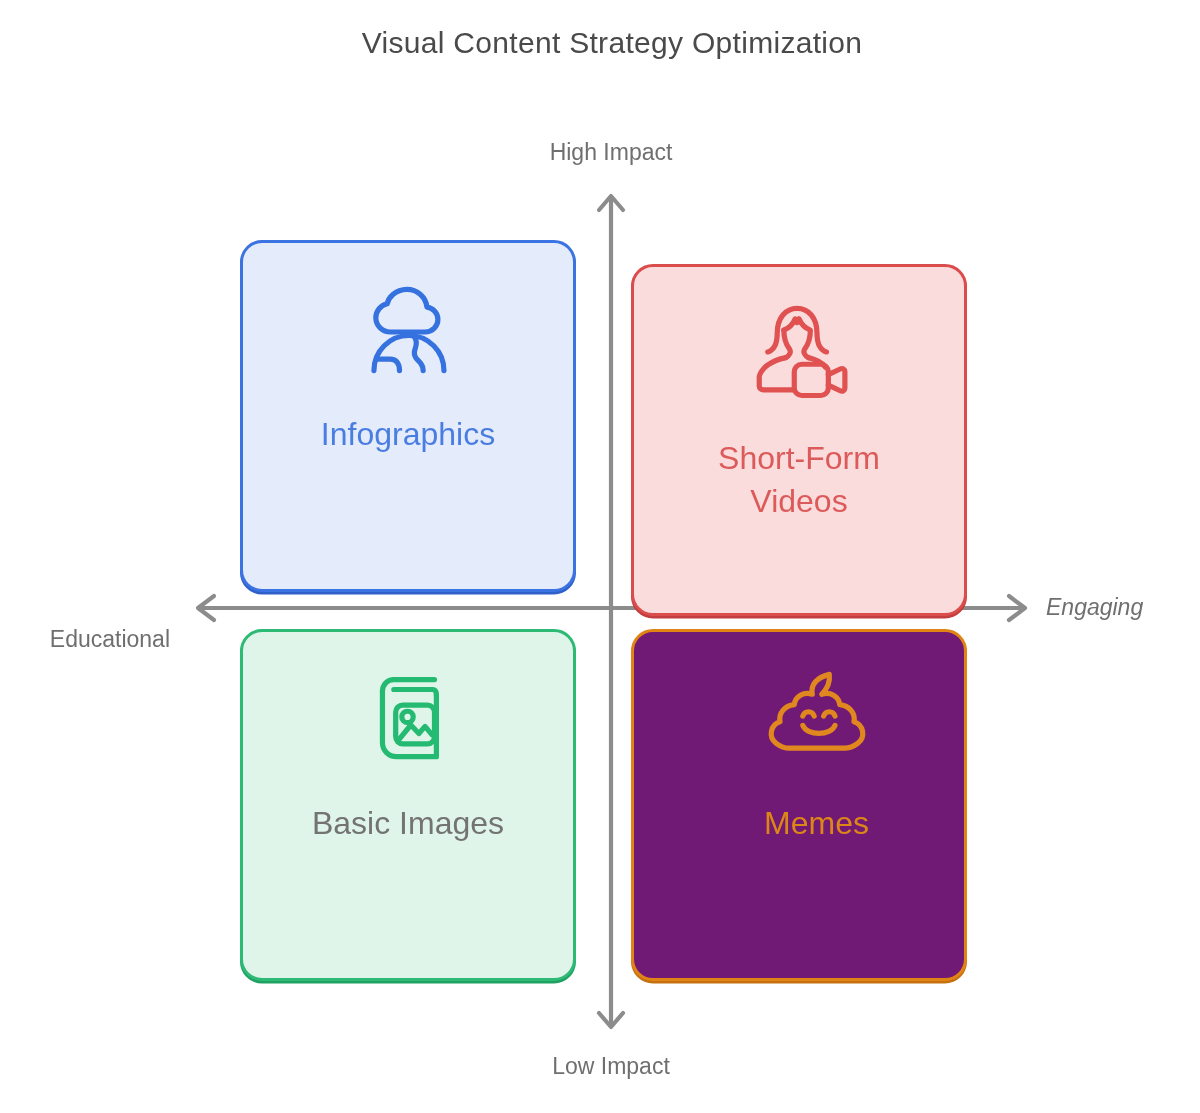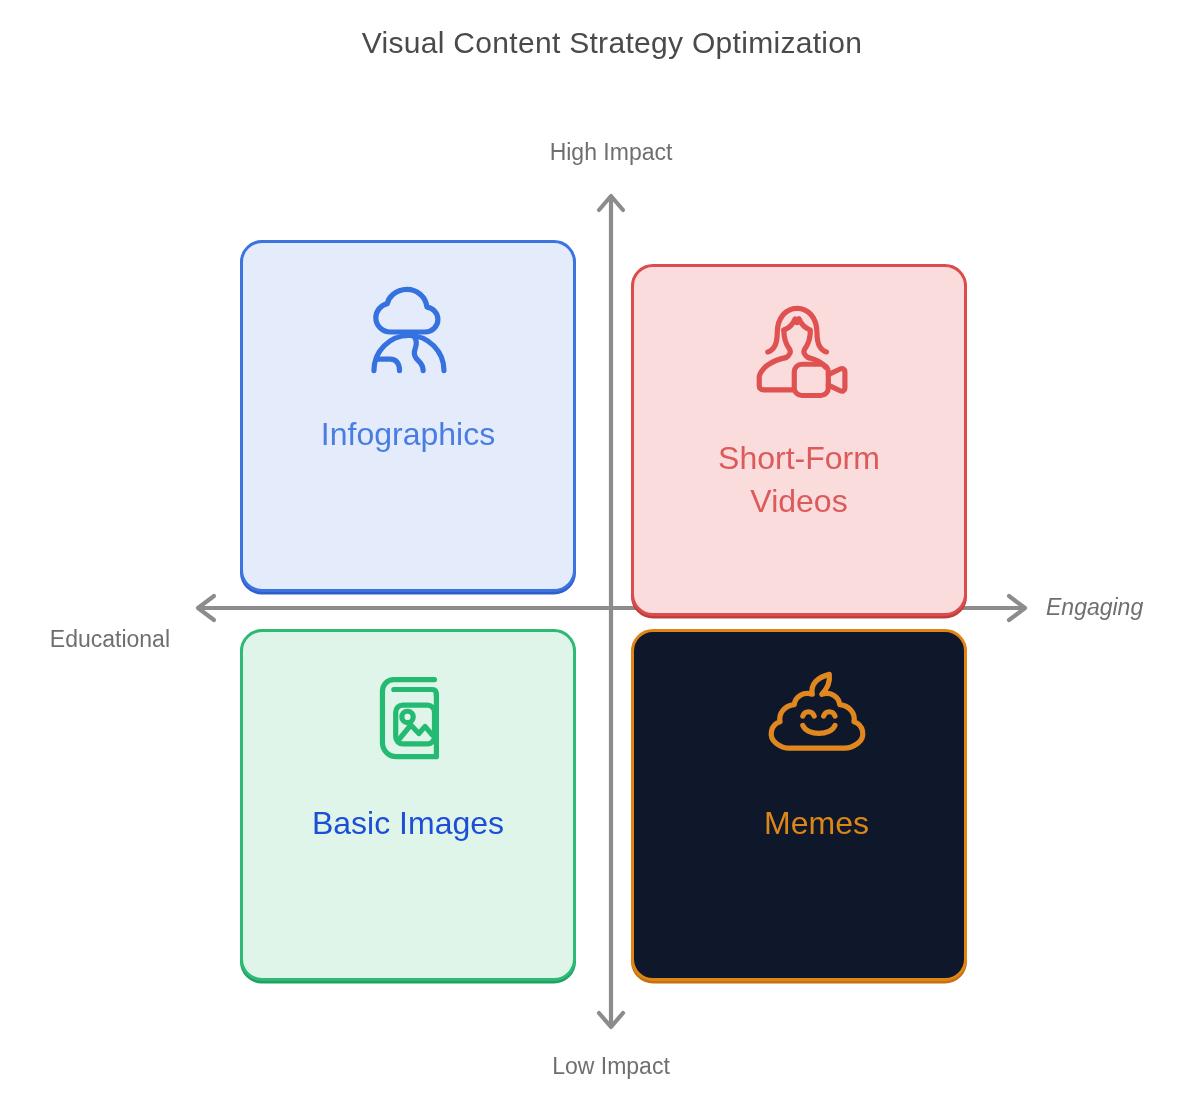--- a/index.html
+++ b/index.html
@@ -18,22 +18,22 @@
   .axis-top{top:138px;}
   .axis-bottom{top:1052px;}
   .axis-left{top:625px;right:1030px;text-align:right;}
   .axis-right{top:593px;left:1046px;font-style:italic;}
   .card{
     position:absolute;width:336px;height:352px;box-sizing:border-box;
     border:3px solid;border-radius:22px;text-align:center;
   }
   .q-tl{left:240px;top:240px;background:#e4ecfc;border-color:#3b73e3;box-shadow:0 2.5px 0 #2f60c9;color:#4a7de2;}
   .q-tr{left:631px;top:240px;background:#fbdcdc;border-color:#db4d4d;box-shadow:0 2.5px 0 #c23d3d;color:#dc5a5a;margin-top:24px;}
-  .q-bl{left:240px;top:629px;background:#dff5e9;border-color:#2cba74;box-shadow:0 2.5px 0 #1fa161;color:#1d4ed8;}
-  .q-br{left:631px;top:629px;background:#0f172a;border-color:#e08416;box-shadow:0 2.5px 0 #c57110;color:#dd8618;padding-left:35px;}
+  .q-bl{left:240px;top:629px;background:#dff5e9;border-color:#2cba74;box-shadow:0 2.5px 0 #1fa161;color:#737373;}
+  .q-br{left:631px;top:629px;background:#701a75;border-color:#e08416;box-shadow:0 2.5px 0 #c57110;color:#dd8618;padding-left:35px;}
   .q-icon{margin-top:30px;height:108px;display:flex;align-items:center;justify-content:center;}
   .q-icon svg{width:116px;height:106px;fill:none;stroke-width:5.5;stroke-linecap:round;stroke-linejoin:round;}
   .q-tl .q-icon svg{stroke:#3671e0;}
   .q-tr .q-icon svg{stroke:#e05151;}
   .q-bl .q-icon svg{stroke:#25ba72;}
   .q-br .q-icon svg{stroke:#e0881f;}
   .q-label{
     margin:32px auto 0;max-width:250px;
     font-size:32px;font-weight:400;line-height:43px;
   }

